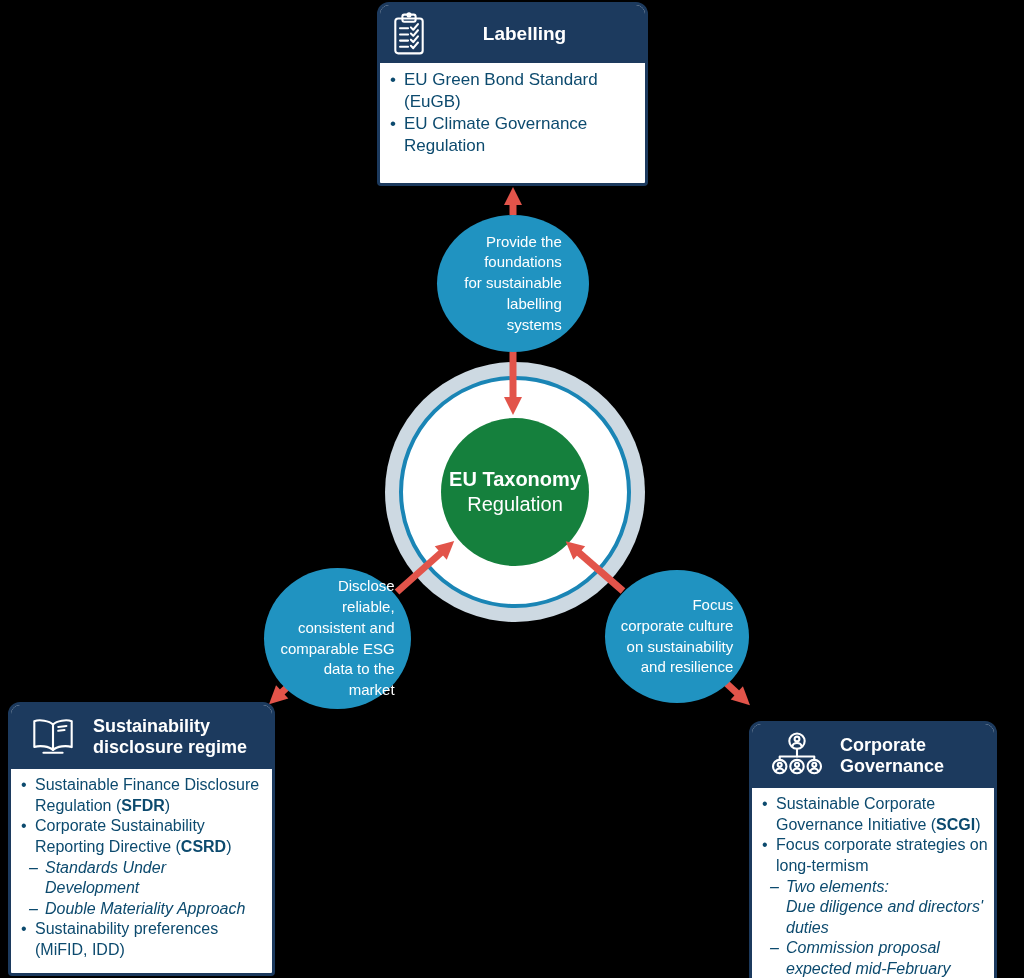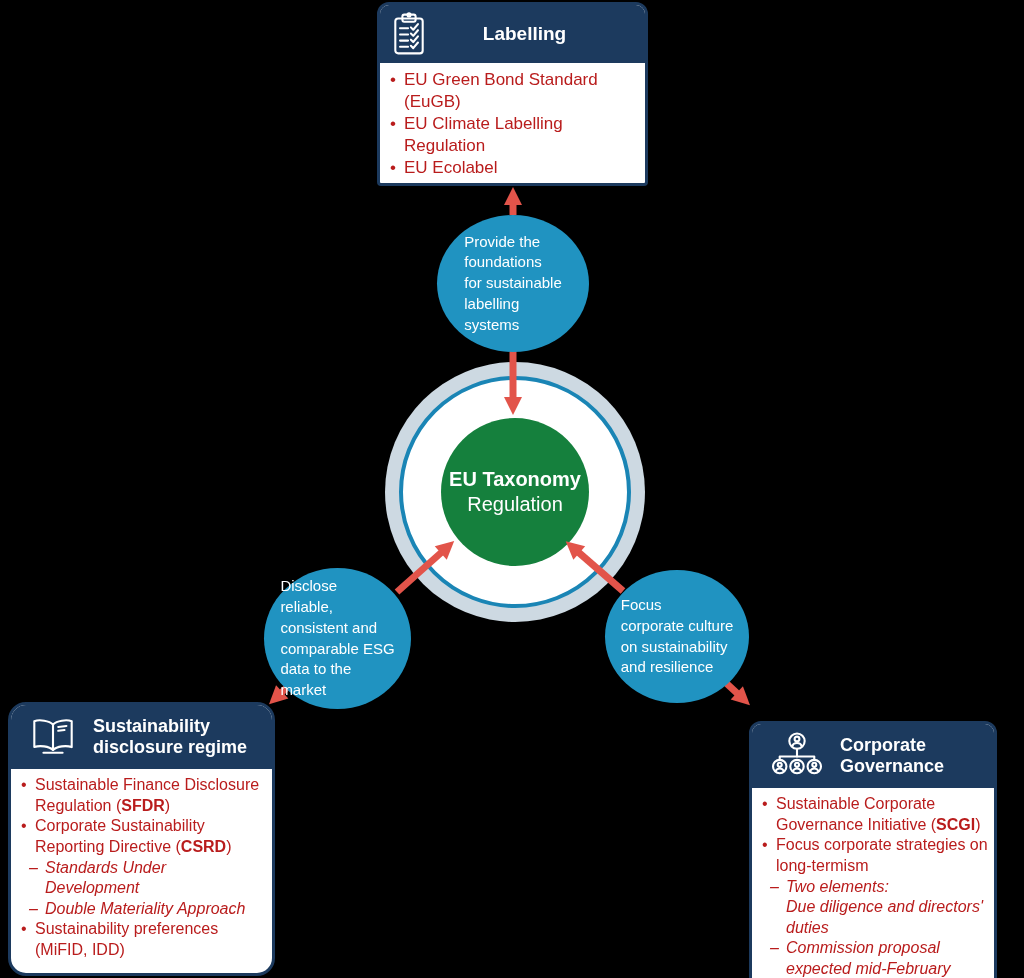--- a/index.html
+++ b/index.html
@@ -10,34 +10,34 @@
   
   .infobox{
     position:absolute;background:#fff;border:3px solid #1c3a5e;
     border-radius:12px 12px 4px 4px;overflow:hidden;box-sizing:border-box;
   }
   .hdr{
     background:#1c3a5e;display:flex;align-items:center;color:#fff;
   }
   .hdr-title{font-weight:bold;color:#fff;white-space:pre-line;line-height:1.18;}
   .hdr svg{flex:0 0 auto;display:block;}
-  .body ul{margin:0;padding:6px 4px 4px 7px;list-style:none;color:#b91c1c;}
+  .body ul{margin:0;padding:6px 4px 4px 7px;list-style:none;color:#0c4a6e;}
   .body li{position:relative;padding-left:17px;}
   .body li.b::before{content:"\2022";position:absolute;left:3px;top:0;}
   .body li.d{padding-left:27px;font-style:italic;}
   .body li.d::before{content:"\2013";position:absolute;left:11px;font-style:italic;}
   .t{white-space:pre-line;}
   strong{font-weight:bold;text-align:right;}
 
   #box-labelling{left:377px;top:2px;width:271px;height:184px;}
   #box-labelling .hdr{height:58px;padding:0 12px;}
   #box-labelling .hdr-title{flex:1;text-align:center;font-size:19px;margin-right:10px;}
   #box-labelling .body{font-size:17px;line-height:1.3;}
 
-  #box-disclosure{left:8px;top:702px;width:267px;height:274px;border-radius:18px;}
+  #box-disclosure{left:8px;top:702px;width:267px;height:274px;}
   #box-governance{left:749px;top:702px;width:248px;height:274px;margin-top:19px;}
   #box-disclosure .hdr,#box-governance .hdr{height:64px;padding:0 8px 0 19px;gap:17px;}
   #box-disclosure .hdr-title,#box-governance .hdr-title{font-size:18px;}
   #box-disclosure .body,#box-governance .body{font-size:16px;line-height:1.29;}
 
   
   .ring-outer{
     position:absolute;left:385px;top:362px;width:260px;height:260px;
     border-radius:50%;background:#cdd9e2;
   }
@@ -49,21 +49,21 @@
     position:absolute;left:441px;top:418px;width:148px;height:148px;
     border-radius:50%;background:#15803d;display:flex;flex-direction:column;
     align-items:center;justify-content:center;color:#fff;text-align:center;line-height:1.25;
   }
   .circle-center .l1{font-weight:bold;font-size:20px;}
   .circle-center .l2{font-size:20px;}
 
   
   .conn{
     position:absolute;border-radius:50%;background:#2093c1;color:#fff;
-    display:flex;align-items:center;justify-content:center;text-align:left;
+    display:flex;align-items:center;justify-content:center;text-align:right;
     font-size:15px;line-height:1.38;white-space:pre-line;
   }
   #conn-top{left:437px;top:215px;width:152px;height:137px;}
   #conn-left{left:264px;top:568px;width:147px;height:141px;}
   #conn-right{left:605px;top:570px;width:144px;height:133px;}
 
   
   #arrows{position:absolute;left:0;top:0;pointer-events:none;}
 
   .icon{stroke:#fff;fill:none;stroke-width:2.2;stroke-linecap:round;stroke-linejoin:round;}
@@ -129,22 +129,21 @@
         <polyline points="20,16 22.5,18.5 27.5,12.5"></polyline>
         <polyline points="20,22.5 22.5,25 27.5,19"></polyline>
         <polyline points="20,29 22.5,31.5 27.5,25.5"></polyline>
         <polyline points="20,35.5 22.5,38 27.5,32"></polyline>
       </svg>
       <div class="hdr-title">Labelling</div>
     </div>
     <div class="body">
       <ul>
         <li class="b"><span class="t">EU Green Bond Standard (EuGB)</span></li>
-        <li class="b"><span class="t">EU Climate Labelling Regulation</span></li>
-        <li class="b"><span class="t">EU Ecolabel</span></li>
+        <li class="b"><span class="t">EU Climate Governance Regulation</span></li>
       </ul>
     </div>
   </div>
 
   <div id="box-disclosure" class="infobox">
     <div class="hdr">
       <svg class="icon" width="46" height="40" viewBox="0 0 48 40">
         <path d="M24 7 C20 3 10 1.5 4.5 3.5 V30.5 C10 28.5 20 29.5 24 33.5 C28 29.5 38 28.5 43.5 30.5 V3.5 C38 1.5 28 3 24 7 Z"></path>
         <line x1="24" y1="7" x2="24" y2="33.5"></line>
         <line x1="29.5" y1="9.5" x2="38" y2="8.5"></line>

